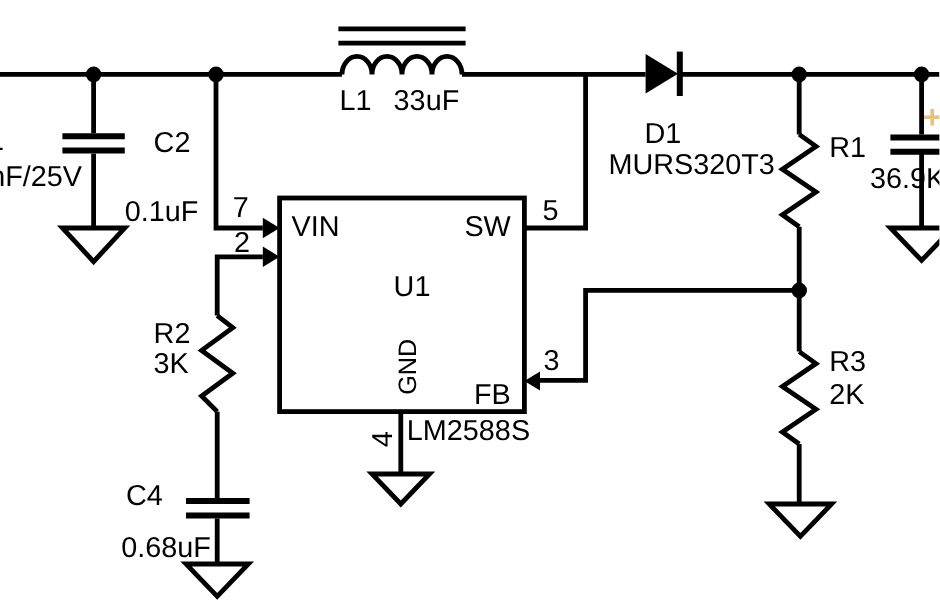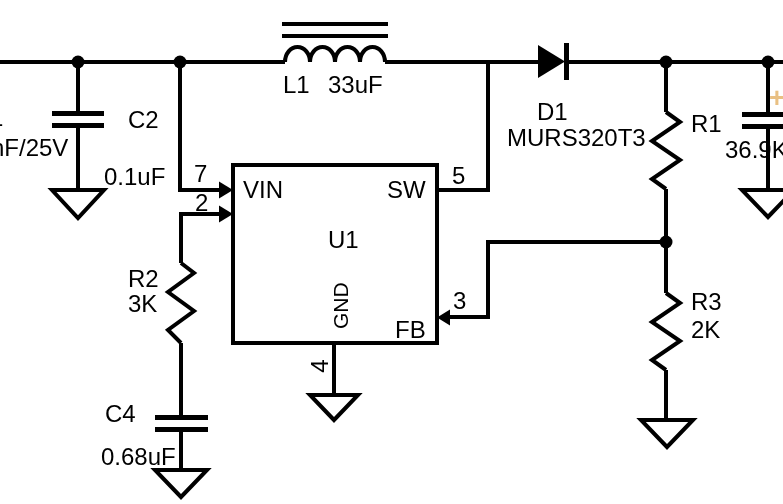--- a/index.html
+++ b/index.html
@@ -124,14 +124,15 @@
   <div class="lbl" style="left:195px; top:191px;">2</div>
   <div class="lbl" style="left:452px; top:164px;">5</div>
   <div class="lbl" style="left:453px; top:289px;">3</div>
   <div class="lbl rot" style="left:308px; top:355px; width:22px; height:22px;">4</div>
 
   <div class="lbl" style="left:243px; top:178px;">VIN</div>
   <div class="lbl" style="left:387px; top:178px;">SW</div>
   <div class="lbl" style="left:395px; top:318px;">FB</div>
   <div class="lbl rot" style="left:318px; top:295px; width:46px; height:22px; font-size:21px;">GND</div>
   <div class="lbl" style="left:328px; top:228px;">U1</div>
+  <div class="lbl" style="left:339px; top:348px;">LM2588S</div>
 
 </div>
 
 </body></html>

